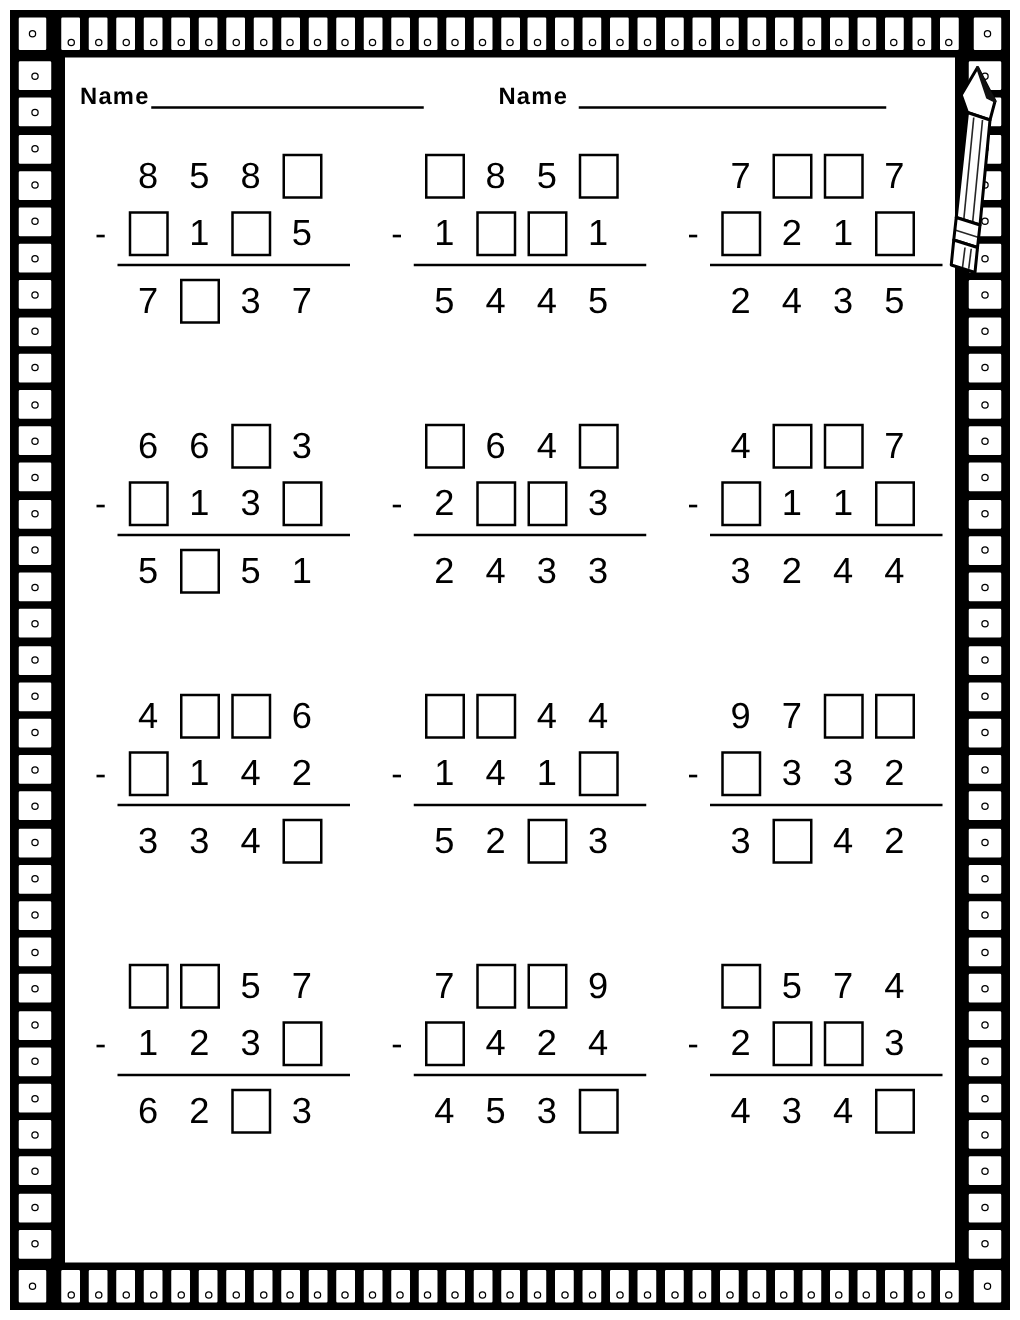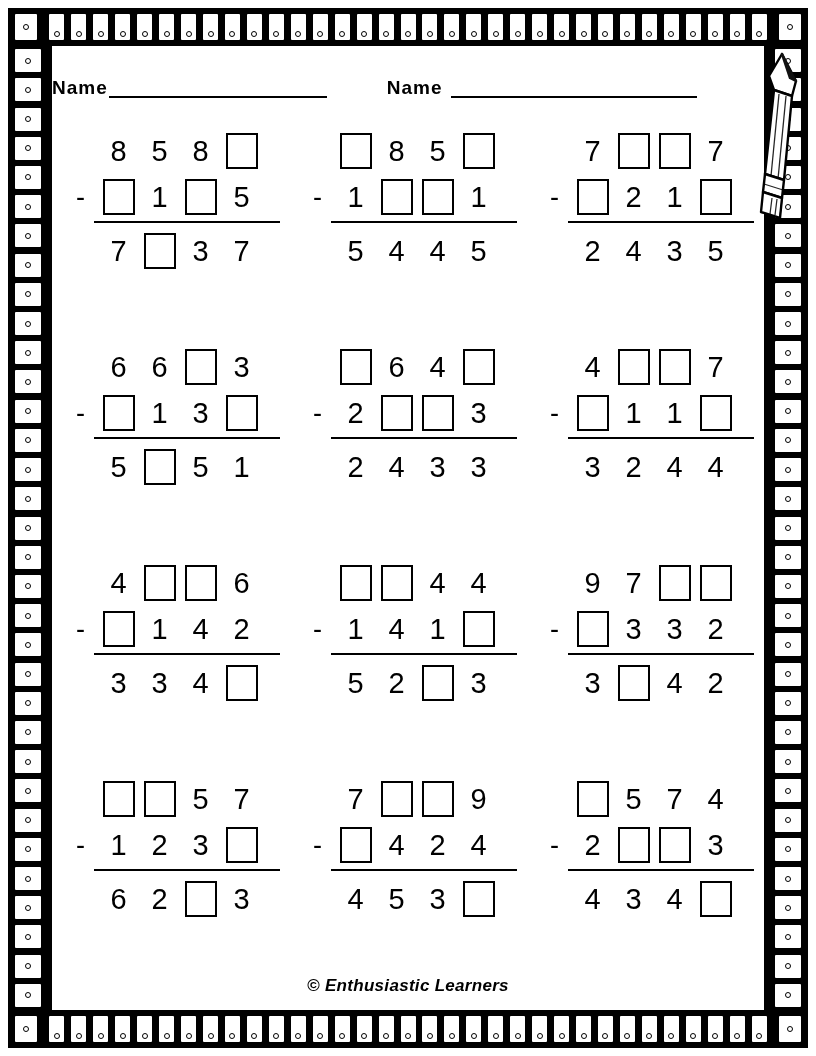--- a/index.html
+++ b/index.html
@@ -78,22 +78,23 @@
     font-weight: bold;
     letter-spacing: -0.2px;
     margin: 0;
     padding: 0 14px 0 0;
     line-height: 30px;
     white-space: nowrap;
   }
 
   .namedate {
     display: flex;
-    align-items: flex-end;
-    margin-top: 32px;
+    align-items: center;
+    margin-top: 22px;
+    padding-left: 12px;
     padding-right: 18px;
   }
   .nd-label {
     font-size: 19px;
     font-weight: bold;
     letter-spacing: 1px;
     line-height: 20px;
     white-space: nowrap;
   }
   .nd-rule {
@@ -1078,21 +1079,20 @@
                 <span class="cell">4</span>
                 <span class="cell">
                   <span class="box"></span>
                 </span>
               </span>
             </div>
           </div>
         </div>
       </div>
 
-    <div class="footer">© Enthusiastic Learners</div>
   </div>
 
   <div class="pencil">
     <svg width="62" height="200" viewBox="0 0 62 200" xmlns="http://www.w3.org/2000/svg">
       <g fill="#ffffff" stroke="#000000" stroke-width="2.4" stroke-linejoin="round">
         <path d="M17 42 L30 20 L44 47 L40 62 L22 56 Z"></path>
         <path d="M30 20 L36 33 L44 47 L38 44 Z" fill="#111111" stroke="#111111"></path>
         <path d="M22 56 L40 62 L32 146 L13 140 Z"></path>
         <path d="M13 140 L32 146 L30 164 L11 158 Z"></path>
         <path d="M11 158 L30 164 L28 184 L9 178 Z"></path>

